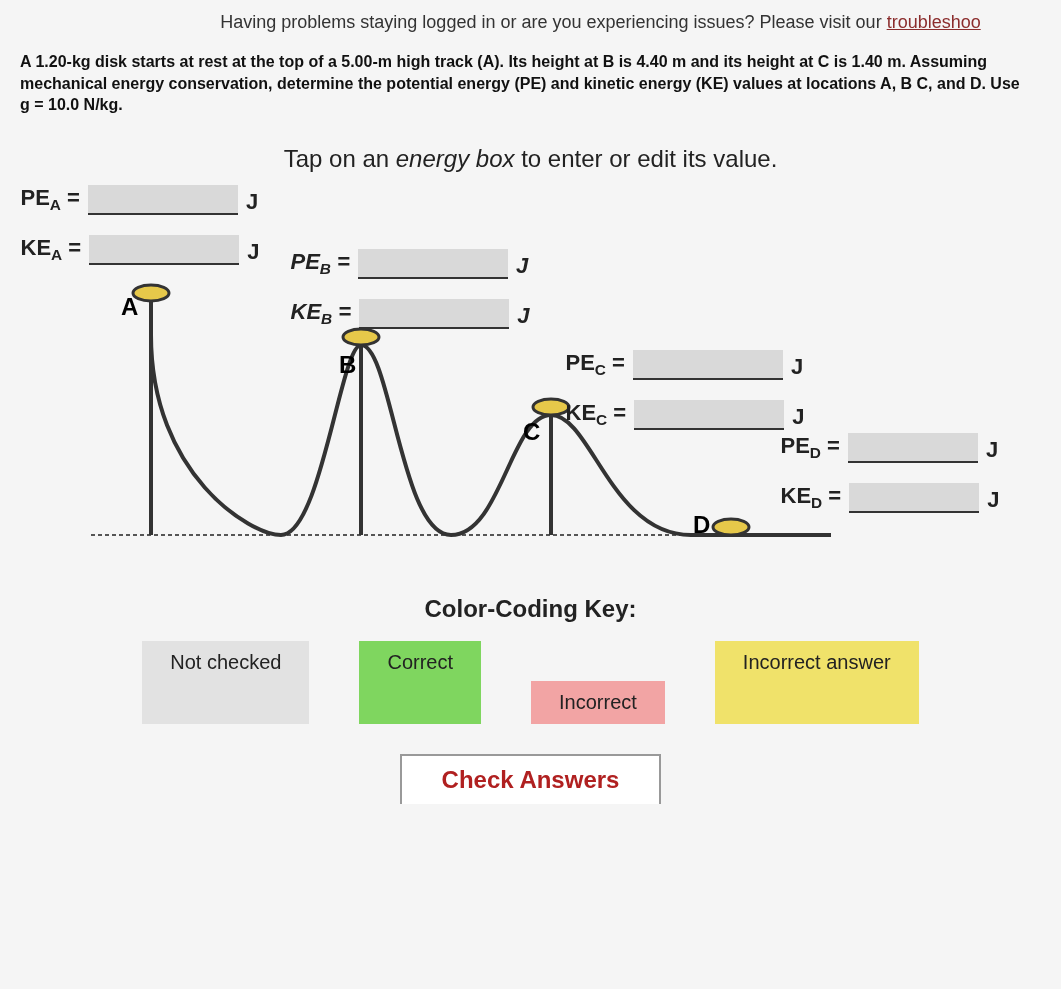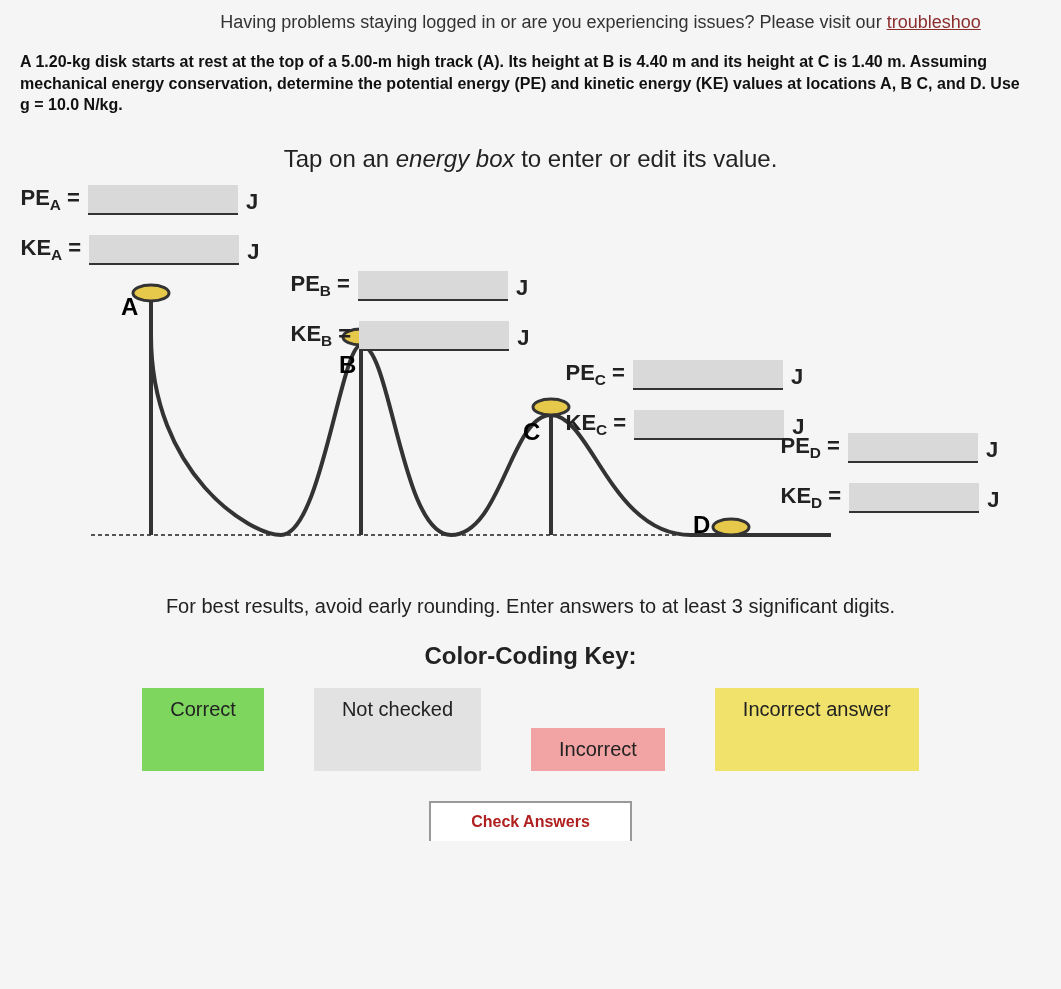--- a/index.html
+++ b/index.html
@@ -89,21 +89,21 @@
     text-align: center;
   }
   .sw-notchecked { background: #e2e2e2; }
   .sw-correct    { background: #7fd65f; }
   .sw-incorrect  { background: #f2a4a4; margin-top: 40px; }
   .sw-entering   { background: #f0e26a; }
   .check-btn-row { text-align: center; }
   .check-btn {
     display: inline-block;
     padding: 10px 40px;
-    font-size: 16px;
+    font-size: 24px;
     font-weight: bold;
     color: #b02020;
     background: #fff;
     border: 2px solid #999;
     border-bottom: none;
   }
 </style>
 </head>
 <body>
 
@@ -158,34 +158,34 @@
         <span class="energy-input"></span>
         <span class="unit">J</span>
       </div>
       <div class="energy-row">
         <span><span>KE</span><sub>A</sub><span> =</span></span>
         <span class="energy-input"></span>
         <span class="unit">J</span>
       </div>
     </div>
 
-    <div class="energy-group" style="left:270px; top:86px;">
+    <div class="energy-group" style="left:270px; top:64px;font-style:italic;">
       <div class="energy-row">
         <span><span>PE</span><sub>B</sub><span> =</span></span>
         <span class="energy-input"></span>
         <span class="unit">J</span>
       </div>
       <div class="energy-row">
         <span><span>KE</span><sub>B</sub><span> =</span></span>
         <span class="energy-input"></span>
         <span class="unit">J</span>
       </div>
     </div>
 
-    <div class="energy-group" style="left:545px; top:175px;">
+    <div class="energy-group" style="left:545px; top:165px;">
       <div class="energy-row">
         <span><span>PE</span><sub>C</sub><span> =</span></span>
         <span class="energy-input"></span>
         <span class="unit">J</span>
       </div>
       <div class="energy-row">
         <span><span>KE</span><sub>C</sub><span> =</span></span>
         <span class="energy-input"></span>
         <span class="unit">J</span>
       </div>
@@ -199,27 +199,26 @@
       </div>
       <div class="energy-row">
         <span><span>KE</span><sub>D</sub><span> =</span></span>
         <span class="energy-input narrow"></span>
         <span class="unit">J</span>
       </div>
     </div>
 
   </div>
 
-  <div class="footer-note">For best results, avoid early rounding. Enter answers to at least 3 significant digits.</div>
 
   <div class="key-title">Color-Coding Key:</div>
 
   <div class="key-row">
+    <div class="swatch sw-notchecked">Not checked</div>
     <div class="swatch sw-correct">Correct</div>
-    <div class="swatch sw-notchecked">Not checked</div>
     <div class="swatch sw-incorrect">Incorrect</div>
     <div class="swatch sw-entering">Incorrect answer</div>
   </div>
 
   <div class="check-btn-row">
     <button class="check-btn">Check Answers</button>
   </div>
 
 </div>
 

